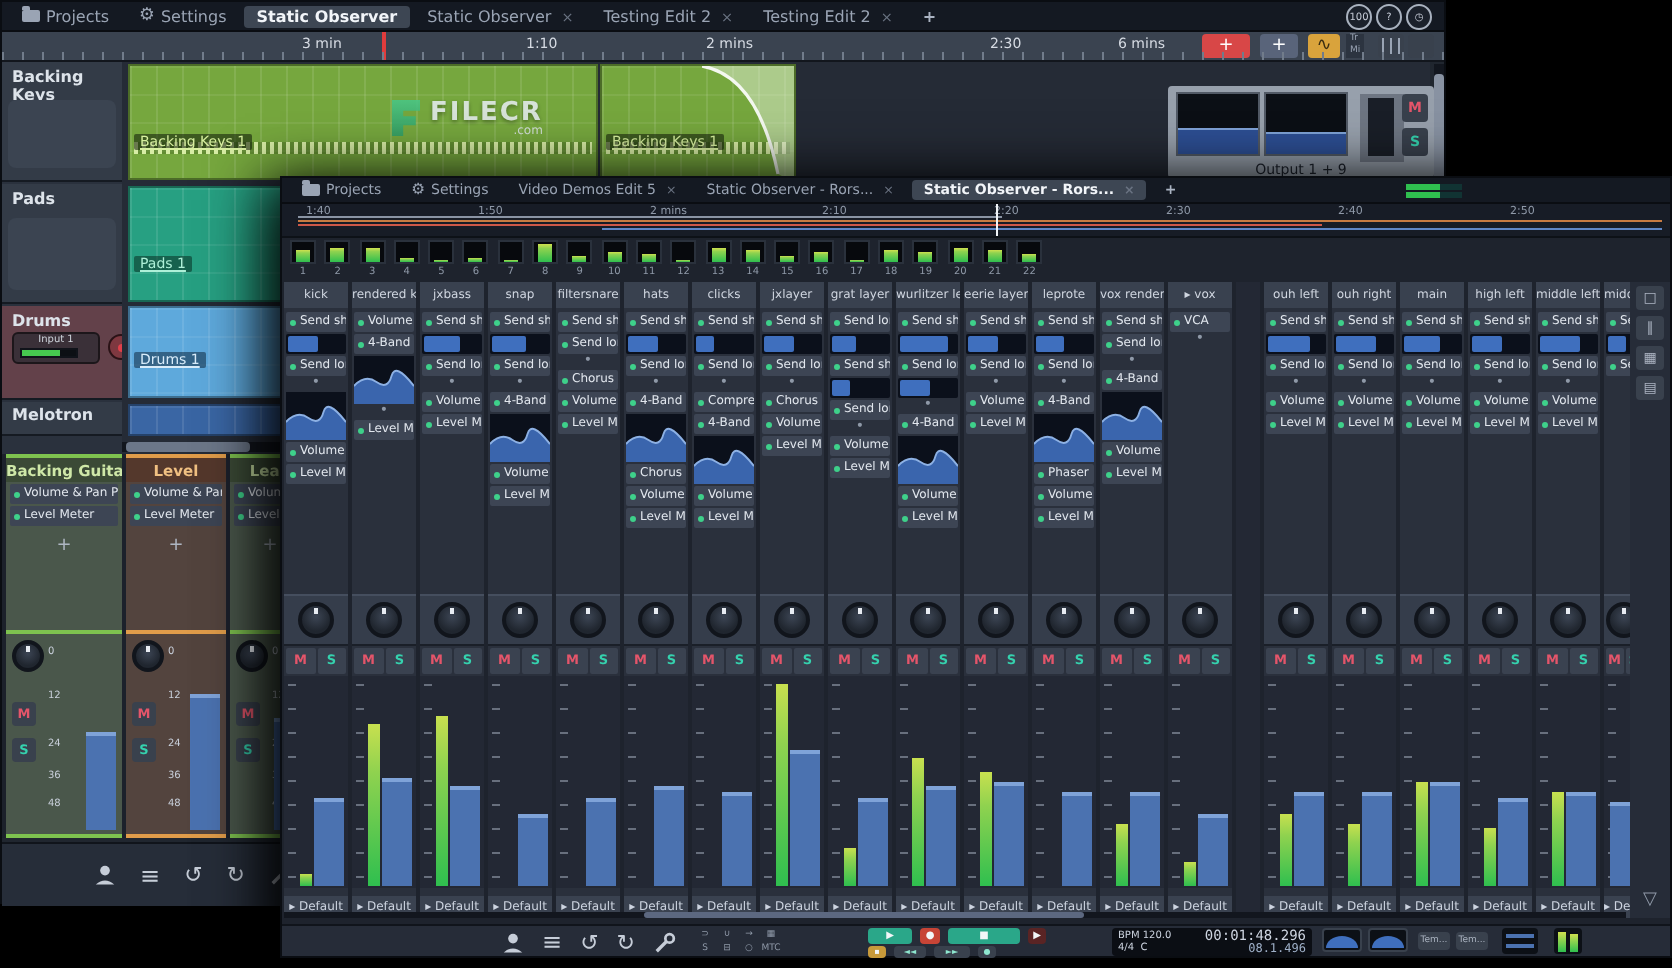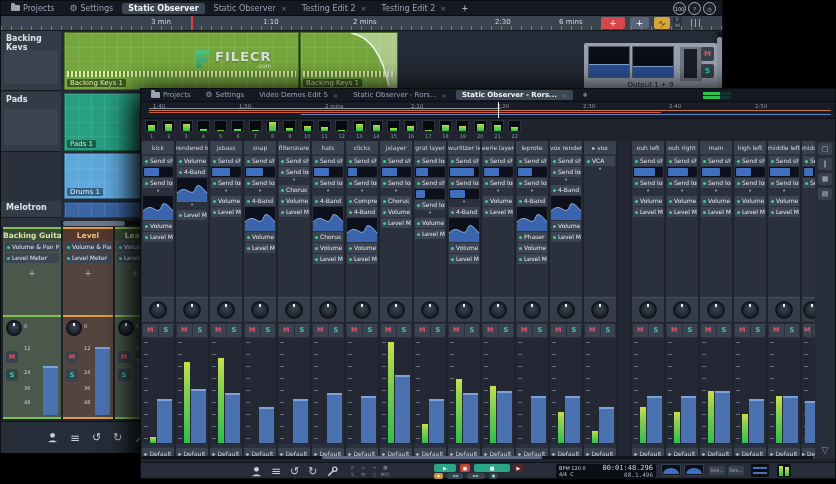--- a/index.html
+++ b/index.html
@@ -42,21 +42,21 @@
   .trow{position:absolute;left:0;width:60px;border-bottom:1px solid #151a22;background:#333b47;}
   .tname{font-size:8px;color:#dde3ea;padding:3px 0 0 5px;font-weight:bold;}
   .tshape{position:absolute;left:3px;right:3px;background:#3b4451;border-radius:4px;}
   #clips-area{position:absolute;left:60px;top:30px;right:7px;bottom:32px;background:#252b36;}
   .clip{position:absolute;border:1px solid rgba(0,0,0,.35);overflow:hidden;}
   .clip .grid{position:absolute;inset:0;
      background:repeating-linear-gradient(to right,rgba(255,255,255,.10) 0 1px,transparent 1px 13px),
                 repeating-linear-gradient(to bottom,rgba(255,255,255,.07) 0 1px,transparent 1px 14px);}
   .clip .wave{position:absolute;left:2px;right:2px;height:6px;
      background:repeating-linear-gradient(to right,rgba(220,240,170,.95) 0 2px,rgba(60,90,25,.35) 2px 4px);}
-  .cliplabel{position:absolute;left:2px;bottom:2px;font-size:7px;padding:0 3px;background:rgba(15,25,8,.55);border-radius:1px;}
+  .cliplabel{position:absolute;left:2px;bottom:14px;font-size:7px;padding:0 3px;background:rgba(15,25,8,.55);border-radius:1px;text-decoration:underline;}
   #watermark{position:absolute;left:135px;top:18px;display:flex;align-items:center;gap:5px;opacity:.85;}
   #wm-f{width:14px;height:18px;background:linear-gradient(#49c98a,#2e9e6a);clip-path:polygon(0 0,100% 0,100% 30%,40% 30%,40% 45%,85% 45%,85% 70%,40% 70%,40% 100%,0 100%);}
   #wm-text{color:#e8eef4;font-weight:bold;font-size:13px;letter-spacing:1px;text-shadow:0 1px 2px rgba(0,0,0,.4);}
   #wm-sub{color:#dfe6ec;font-size:6px;text-align:right;margin-top:-2px;}
 
   
   #input-widget{position:absolute;left:5px;top:13px;width:44px;height:16px;background:#3a3038;border:1px solid #1c161a;border-radius:3px;}
   #input-widget .lbl{font-size:5px;color:#cfd5dc;text-align:center;}
   #input-widget .bar{position:absolute;left:3px;right:10px;bottom:2px;height:5px;background:linear-gradient(to right,#46c84f 0 70%,#0c0f14 70%);border:1px solid #10131a;}
   #rec-btn{position:absolute;left:53px;top:14px;width:13px;height:13px;border-radius:50%;background:#7e3840;border:1px solid #2a1216;}
@@ -221,20 +221,28 @@
 
     <div id="back-hdrcol">
       <div class="trow" style="top:61px;height:60px">
         <div class="tname">Pads</div>
         <div class="tshape" style="top:17px;height:36px"></div>
       </div>
       <div class="trow" style="top:0;height:60px">
         <div class="tname">Backing Keys</div>
         <div class="tshape" style="top:19px;height:34px"></div>
       </div>
+      <div class="trow" style="top:122px;height:47px;background:#63414a">
+        <div class="tname">Drums</div>
+        <div id="input-widget">
+          <div class="lbl">Input 1</div>
+          <div class="bar"></div>
+        </div>
+        <div id="rec-btn"></div>
+      </div>
       <div class="trow" style="top:170px;height:17px">
         <div class="tname" style="padding-top:2px">Melotron</div>
       </div>
     </div>
 
     <div id="clips-area">
       <div class="clip" style="left:3px;top:1px;width:235px;height:58px;background:#76a73e">
         <div class="grid"></div>
           <div class="wave" style="bottom:12px"></div>
         <div class="cliplabel" style="color:#d8f0a0">Backing Keys 1</div>

